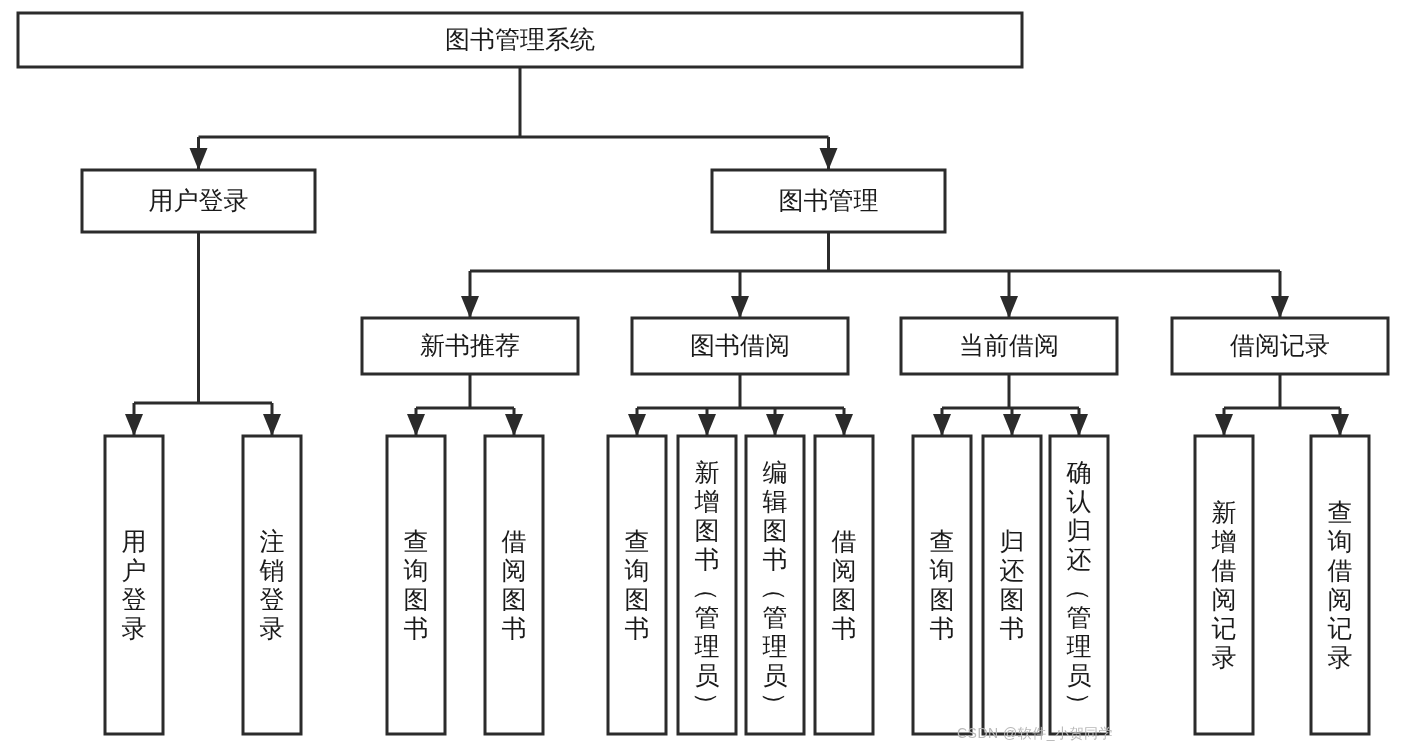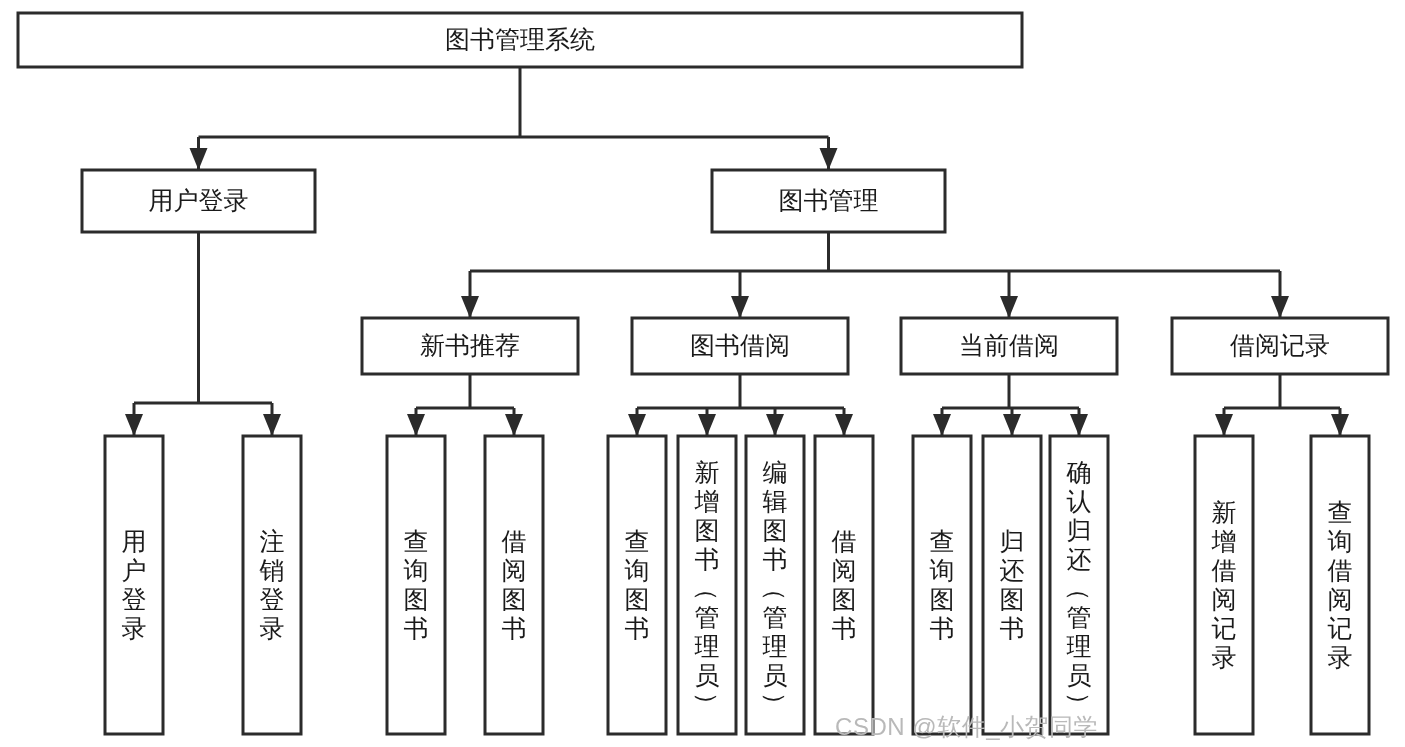--- a/index.html
+++ b/index.html
@@ -48,24 +48,24 @@
     dominant-baseline: middle;
   }
   .node-label-v {
     font-family: "Liberation Sans", "DejaVu Sans", sans-serif;
     font-size: 25px;
     fill: #1a1a1a;
     text-anchor: middle;
   }
   .watermark {
     position: absolute;
-    right: 23px;
+    right: 8px;
     bottom: 4px;
     font-family: "Liberation Sans", "DejaVu Sans", sans-serif;
-    font-size: 24px;
+    font-size: 14px;
     color: #b9b9b9;
     letter-spacing: 0.5px;
     white-space: nowrap;
     user-select: none;
   }
 </style>
 </head>
 <body>
 
 <div id="diagram-root">

